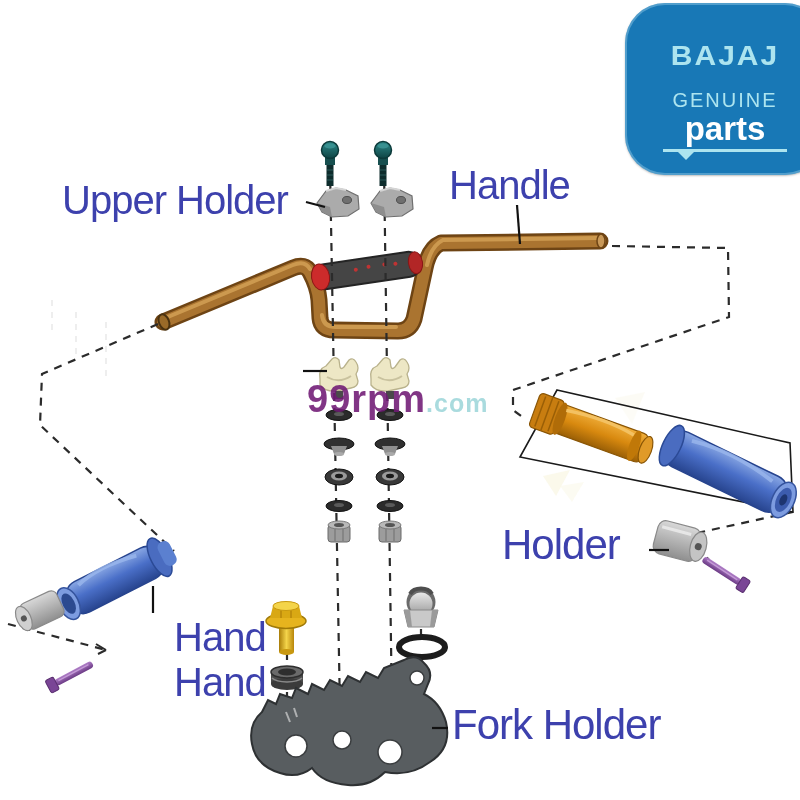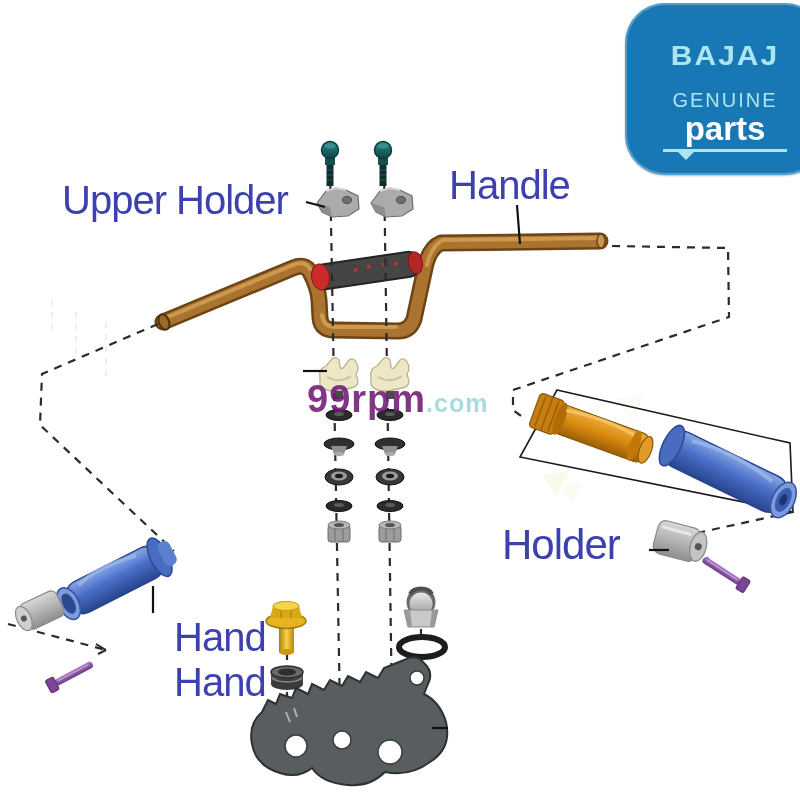--- a/index.html
+++ b/index.html
@@ -302,20 +302,21 @@
   </g>
 </svg>
 
 <div class="label" style="left:449px;top:163px;">Handle</div>
 <div class="label" style="left:62px;top:178px;">Upper Holder</div>
 <div class="label" style="left:502px;top:521px;font-size:42px;">Holder</div>
 <div class="label" style="left:126px;top:615px;margin-left:48px;">
   <span class="ln">Hand</span>
   <span class="ln">Hand</span>
 </div>
+<div class="label" style="left:452px;top:701px;font-size:42px;">Fork Holder</div>
 
 <div class="watermark">
   <span class="site">99rpm</span><span class="tld">.com</span>
 </div>
 
 <div class="logo">
   <div class="logo-brand">BAJAJ</div>
   <div class="logo-genuine">GENUINE</div>
   <div class="logo-parts">parts</div>
   <div class="logo-rule">

